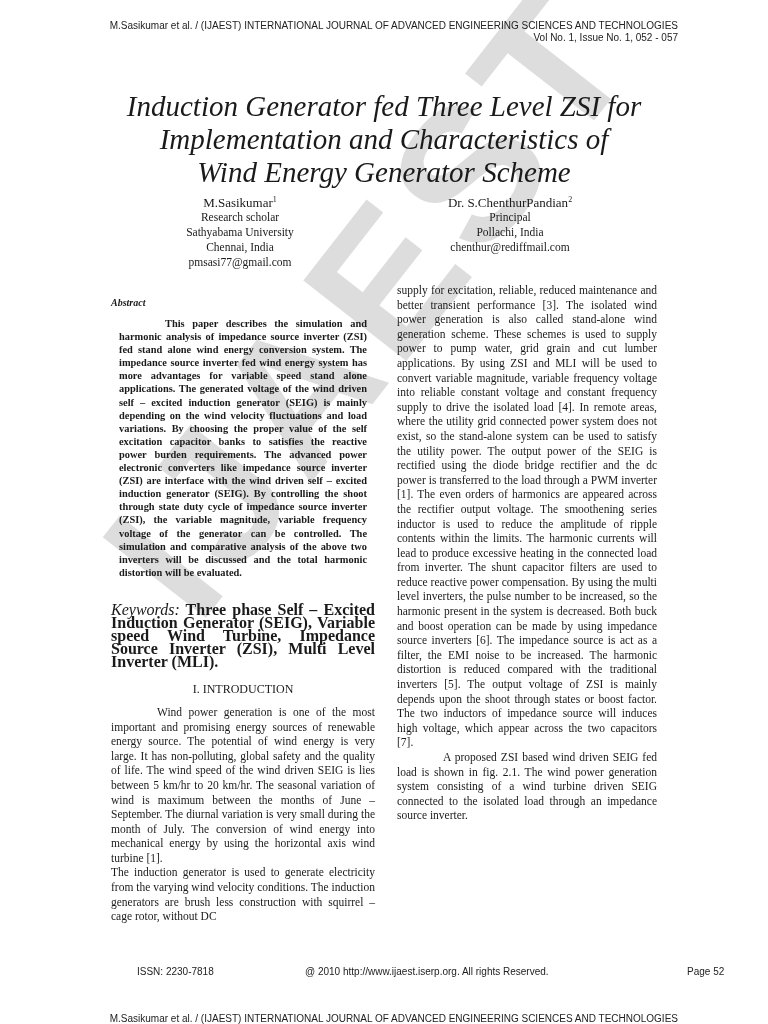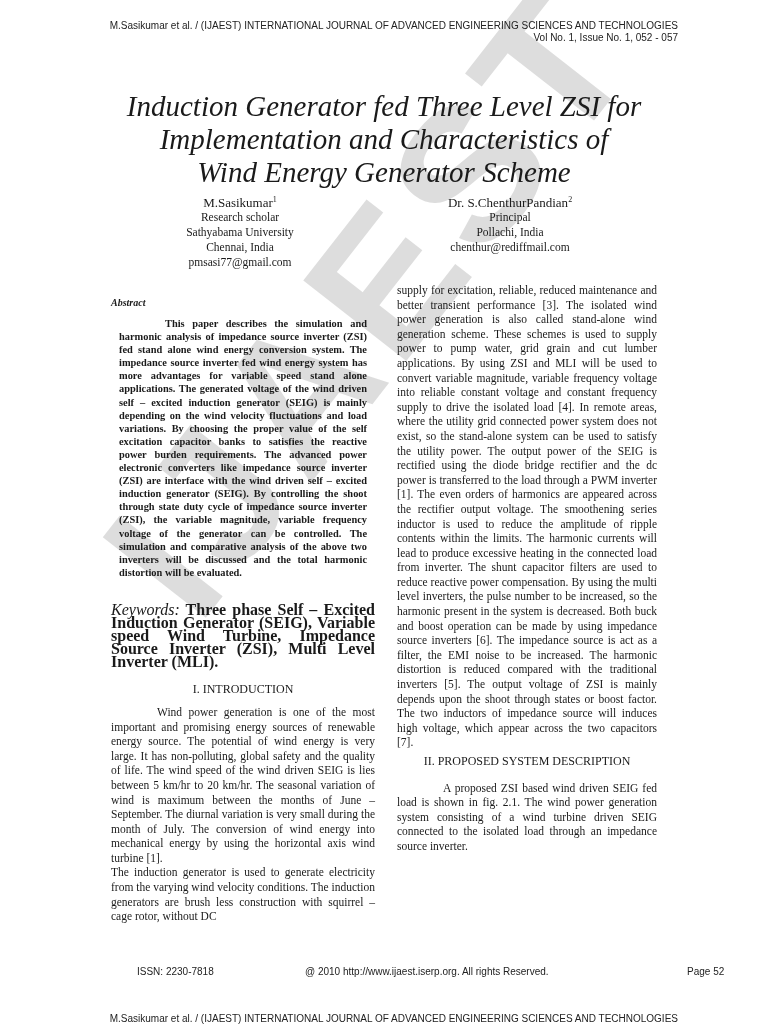--- a/index.html
+++ b/index.html
@@ -68,21 +68,20 @@
     <span class="kw-label">Keywords:</span>
     <span>Three phase Self – Excited Induction Generator (SEIG), Variable speed Wind Turbine, Impedance Source Inverter (ZSI), Multi Level Inverter (MLI).</span>
   </div>
   <p id="sec1" class="section-heading">I. INTRODUCTION</p>
   <p class="para indent">Wind power generation is one of the most important and promising energy sources of renewable energy source. The potential of wind energy is very large. It has non-polluting, global safety and the quality of life. The wind speed of the wind driven SEIG is lies between 5 km/hr to 20 km/hr. The seasonal variation of wind is maximum between the months of June – September. The diurnal variation is very small during the month of July. The conversion of wind energy into mechanical energy by using the horizontal axis wind turbine [1].</p>
   <p class="para">The induction generator is used to generate electricity from the varying wind velocity conditions. The induction generators are brush less construction with squirrel – cage rotor, without DC</p>
 </div>
 
 <div id="col-right" class="col">
   <p class="para">supply for excitation, reliable, reduced maintenance and better transient performance [3]. The isolated wind power generation is also called stand-alone wind generation scheme. These schemes is used to supply power to pump water, grid grain and cut lumber applications. By using ZSI and MLI will be used to convert variable magnitude, variable frequency voltage into reliable constant voltage and constant frequency supply to drive the isolated load [4]. In remote areas, where the utility grid connected power system does not exist, so the stand-alone system can be used to satisfy the utility power. The output power of the SEIG is rectified using the diode bridge rectifier and the dc power is transferred to the load through a PWM inverter [1]. The even orders of harmonics are appeared across the rectifier output voltage. The smoothening series inductor is used to reduce the amplitude of ripple contents within the limits. The harmonic currents will lead to produce excessive heating in the connected load from inverter. The shunt capacitor filters are used to reduce reactive power compensation. By using the multi level inverters, the pulse number to be increased, so the harmonic present in the system is decreased. Both buck and boost operation can be made by using impedance source inverters [6]. The impedance source is act as a filter, the EMI noise to be increased. The harmonic distortion is reduced compared with the traditional inverters [5]. The output voltage of ZSI is mainly depends upon the shoot through states or boost factor. The two inductors of impedance source will induces high voltage, which appear across the two capacitors [7].</p>
-  <p id="sec2" class="section-heading">II. PROPOSED SYSTEM DESCRIPTION</p>
   <p class="para indent">A proposed ZSI based wind driven SEIG fed load is shown in fig. 2.1. The wind power generation system consisting of a wind turbine driven SEIG connected to the isolated load through an impedance source inverter.</p>
 </div>
 
 <div id="issn" class="footer">ISSN: 2230-7818</div>
 <div id="copyright" class="footer">@ 2010 http://www.ijaest.iserp.org.  All rights Reserved.</div>
 <div id="pageno" class="footer">Page 52</div>
 
 <div id="rh-bottom" class="running-head">M.Sasikumar et al. / (IJAEST) INTERNATIONAL JOURNAL OF ADVANCED ENGINEERING SCIENCES AND TECHNOLOGIES</div>
 
 </body></html>

